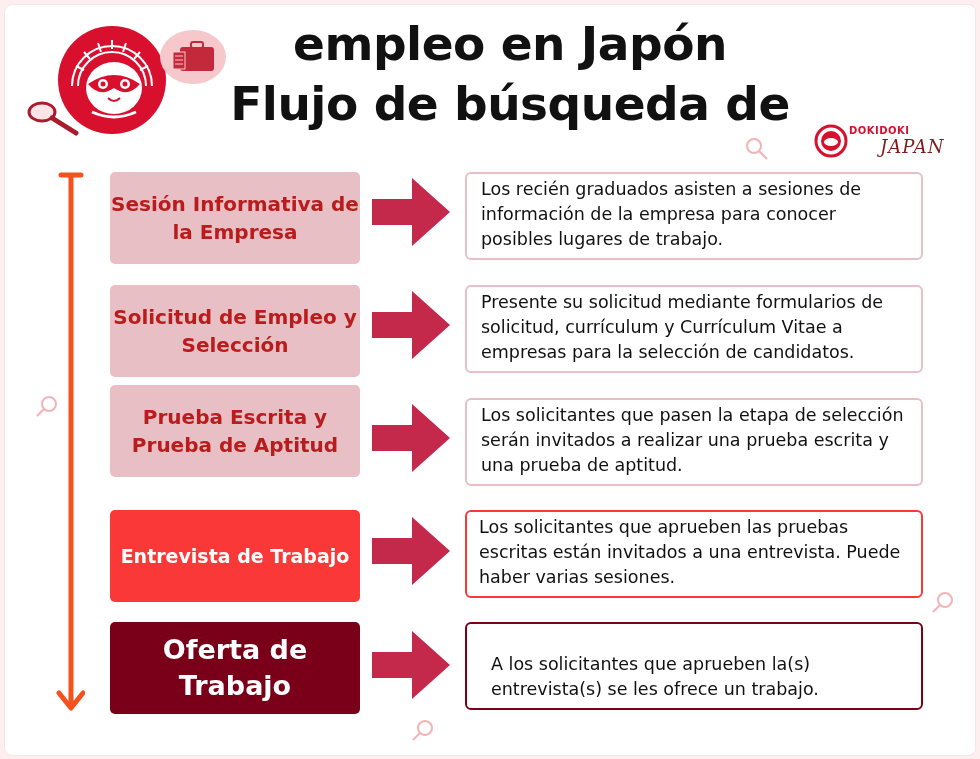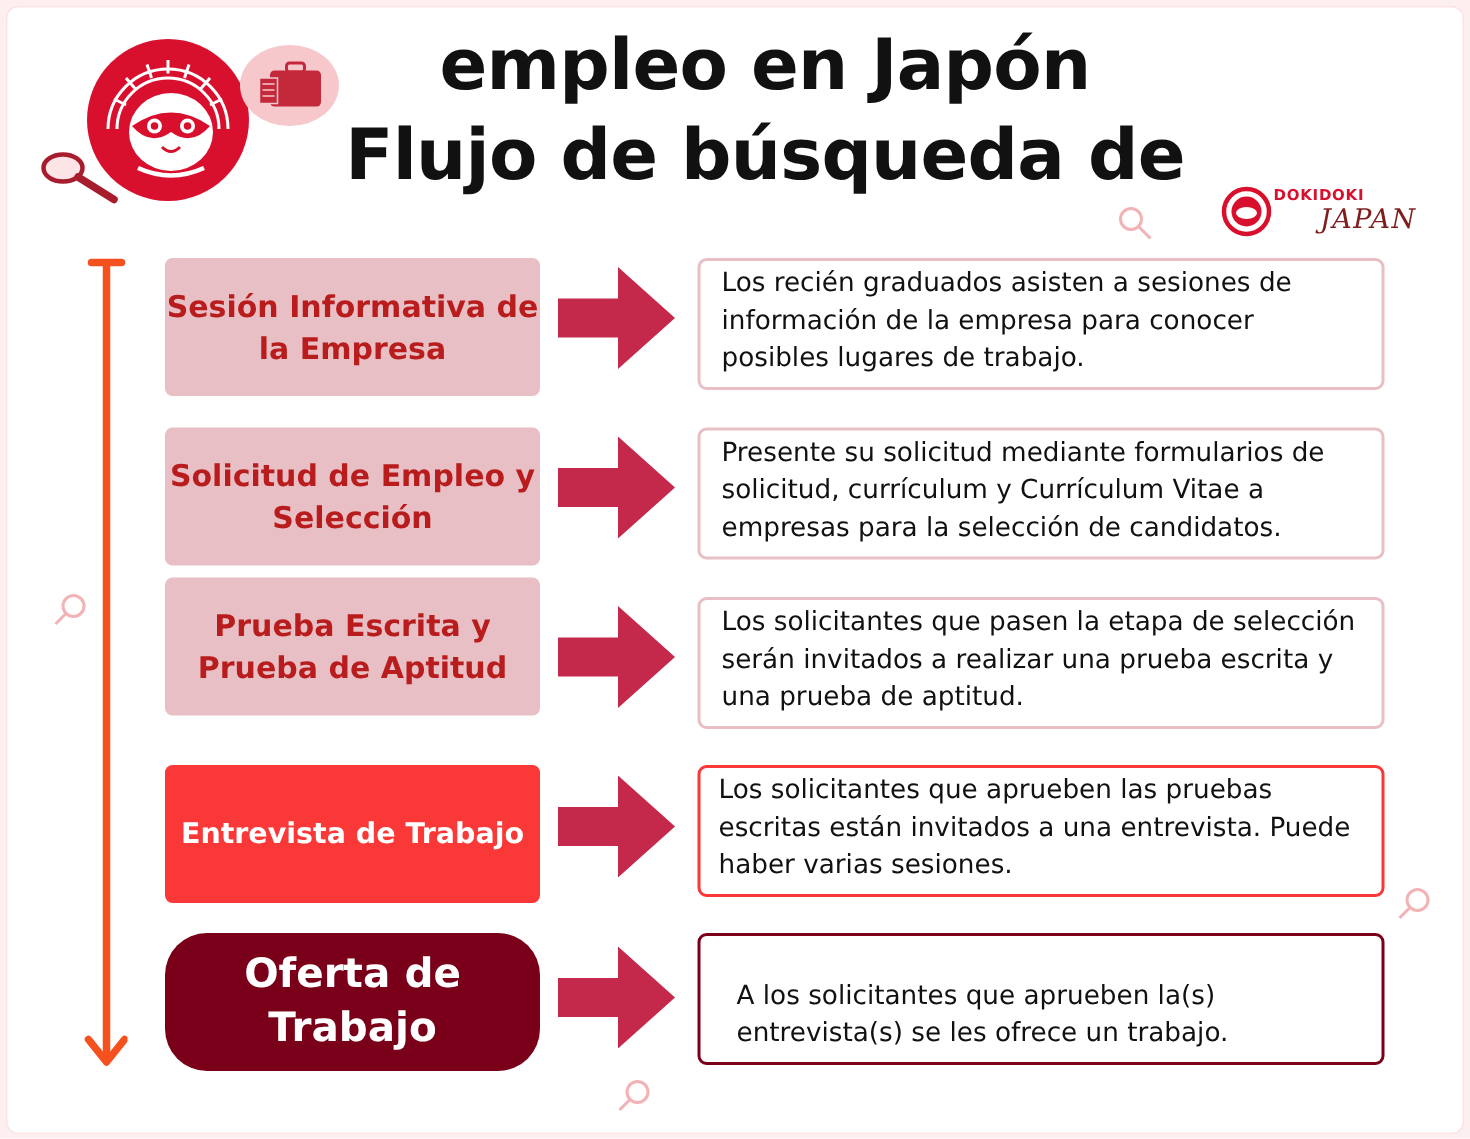--- a/index.html
+++ b/index.html
@@ -91,21 +91,21 @@
   </div>
 <div class="step pink" style="top:285px;">
     <span>Solicitud de Empleo y Selección</span>
   </div>
 <div class="step pink" style="top:385px;">
     <span>Prueba Escrita y Prueba de Aptitud</span>
   </div>
 <div class="step red" style="top:510px;">
     <span>Entrevista de Trabajo</span>
   </div>
-<div class="step dark" style="top:622px;border-radius:28px;">
+<div class="step dark" style="top:622px;">
     <span>Oferta de Trabajo</span>
   </div>
 
 <svg class="arrow" style="top:178px;" viewBox="0 0 78 68">
     <polygon points="0,21 40,21 40,0 78,34 40,68 40,47 0,47" fill="#c4294b"></polygon>
   </svg>
 <svg class="arrow" style="top:291px;" viewBox="0 0 78 68">
     <polygon points="0,21 40,21 40,0 78,34 40,68 40,47 0,47" fill="#c4294b"></polygon>
   </svg>
 <svg class="arrow" style="top:404px;" viewBox="0 0 78 68">

